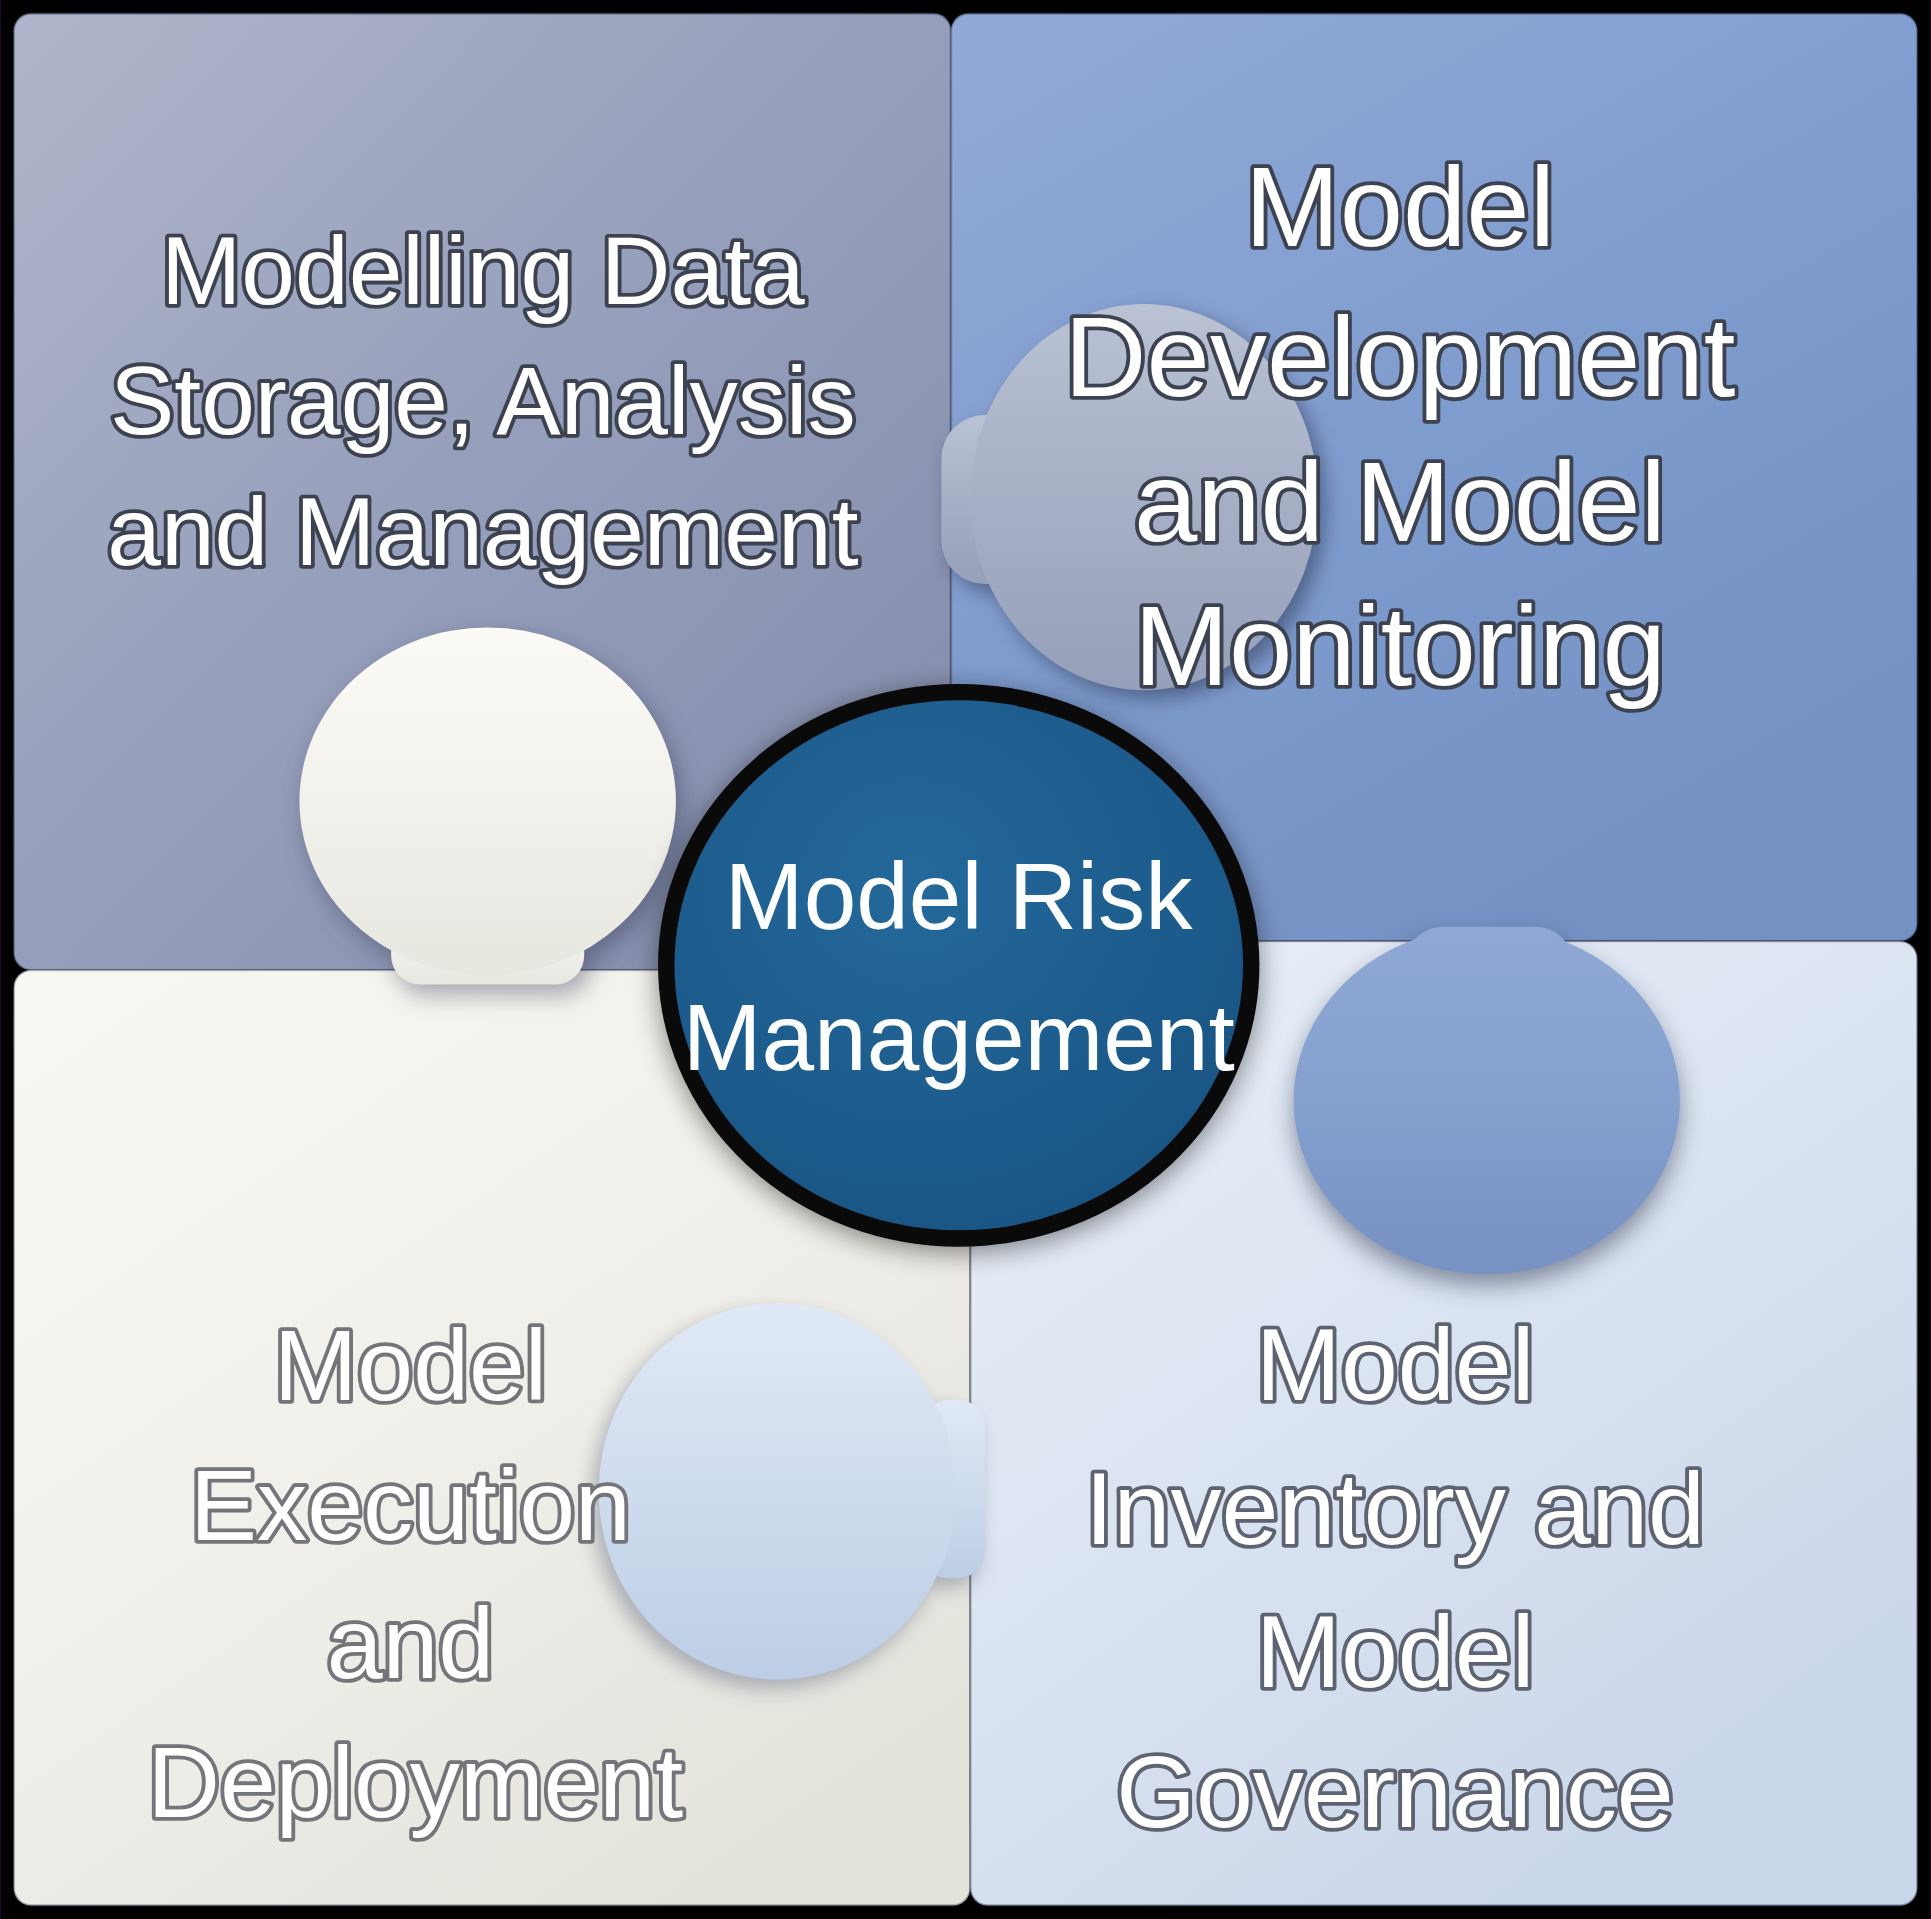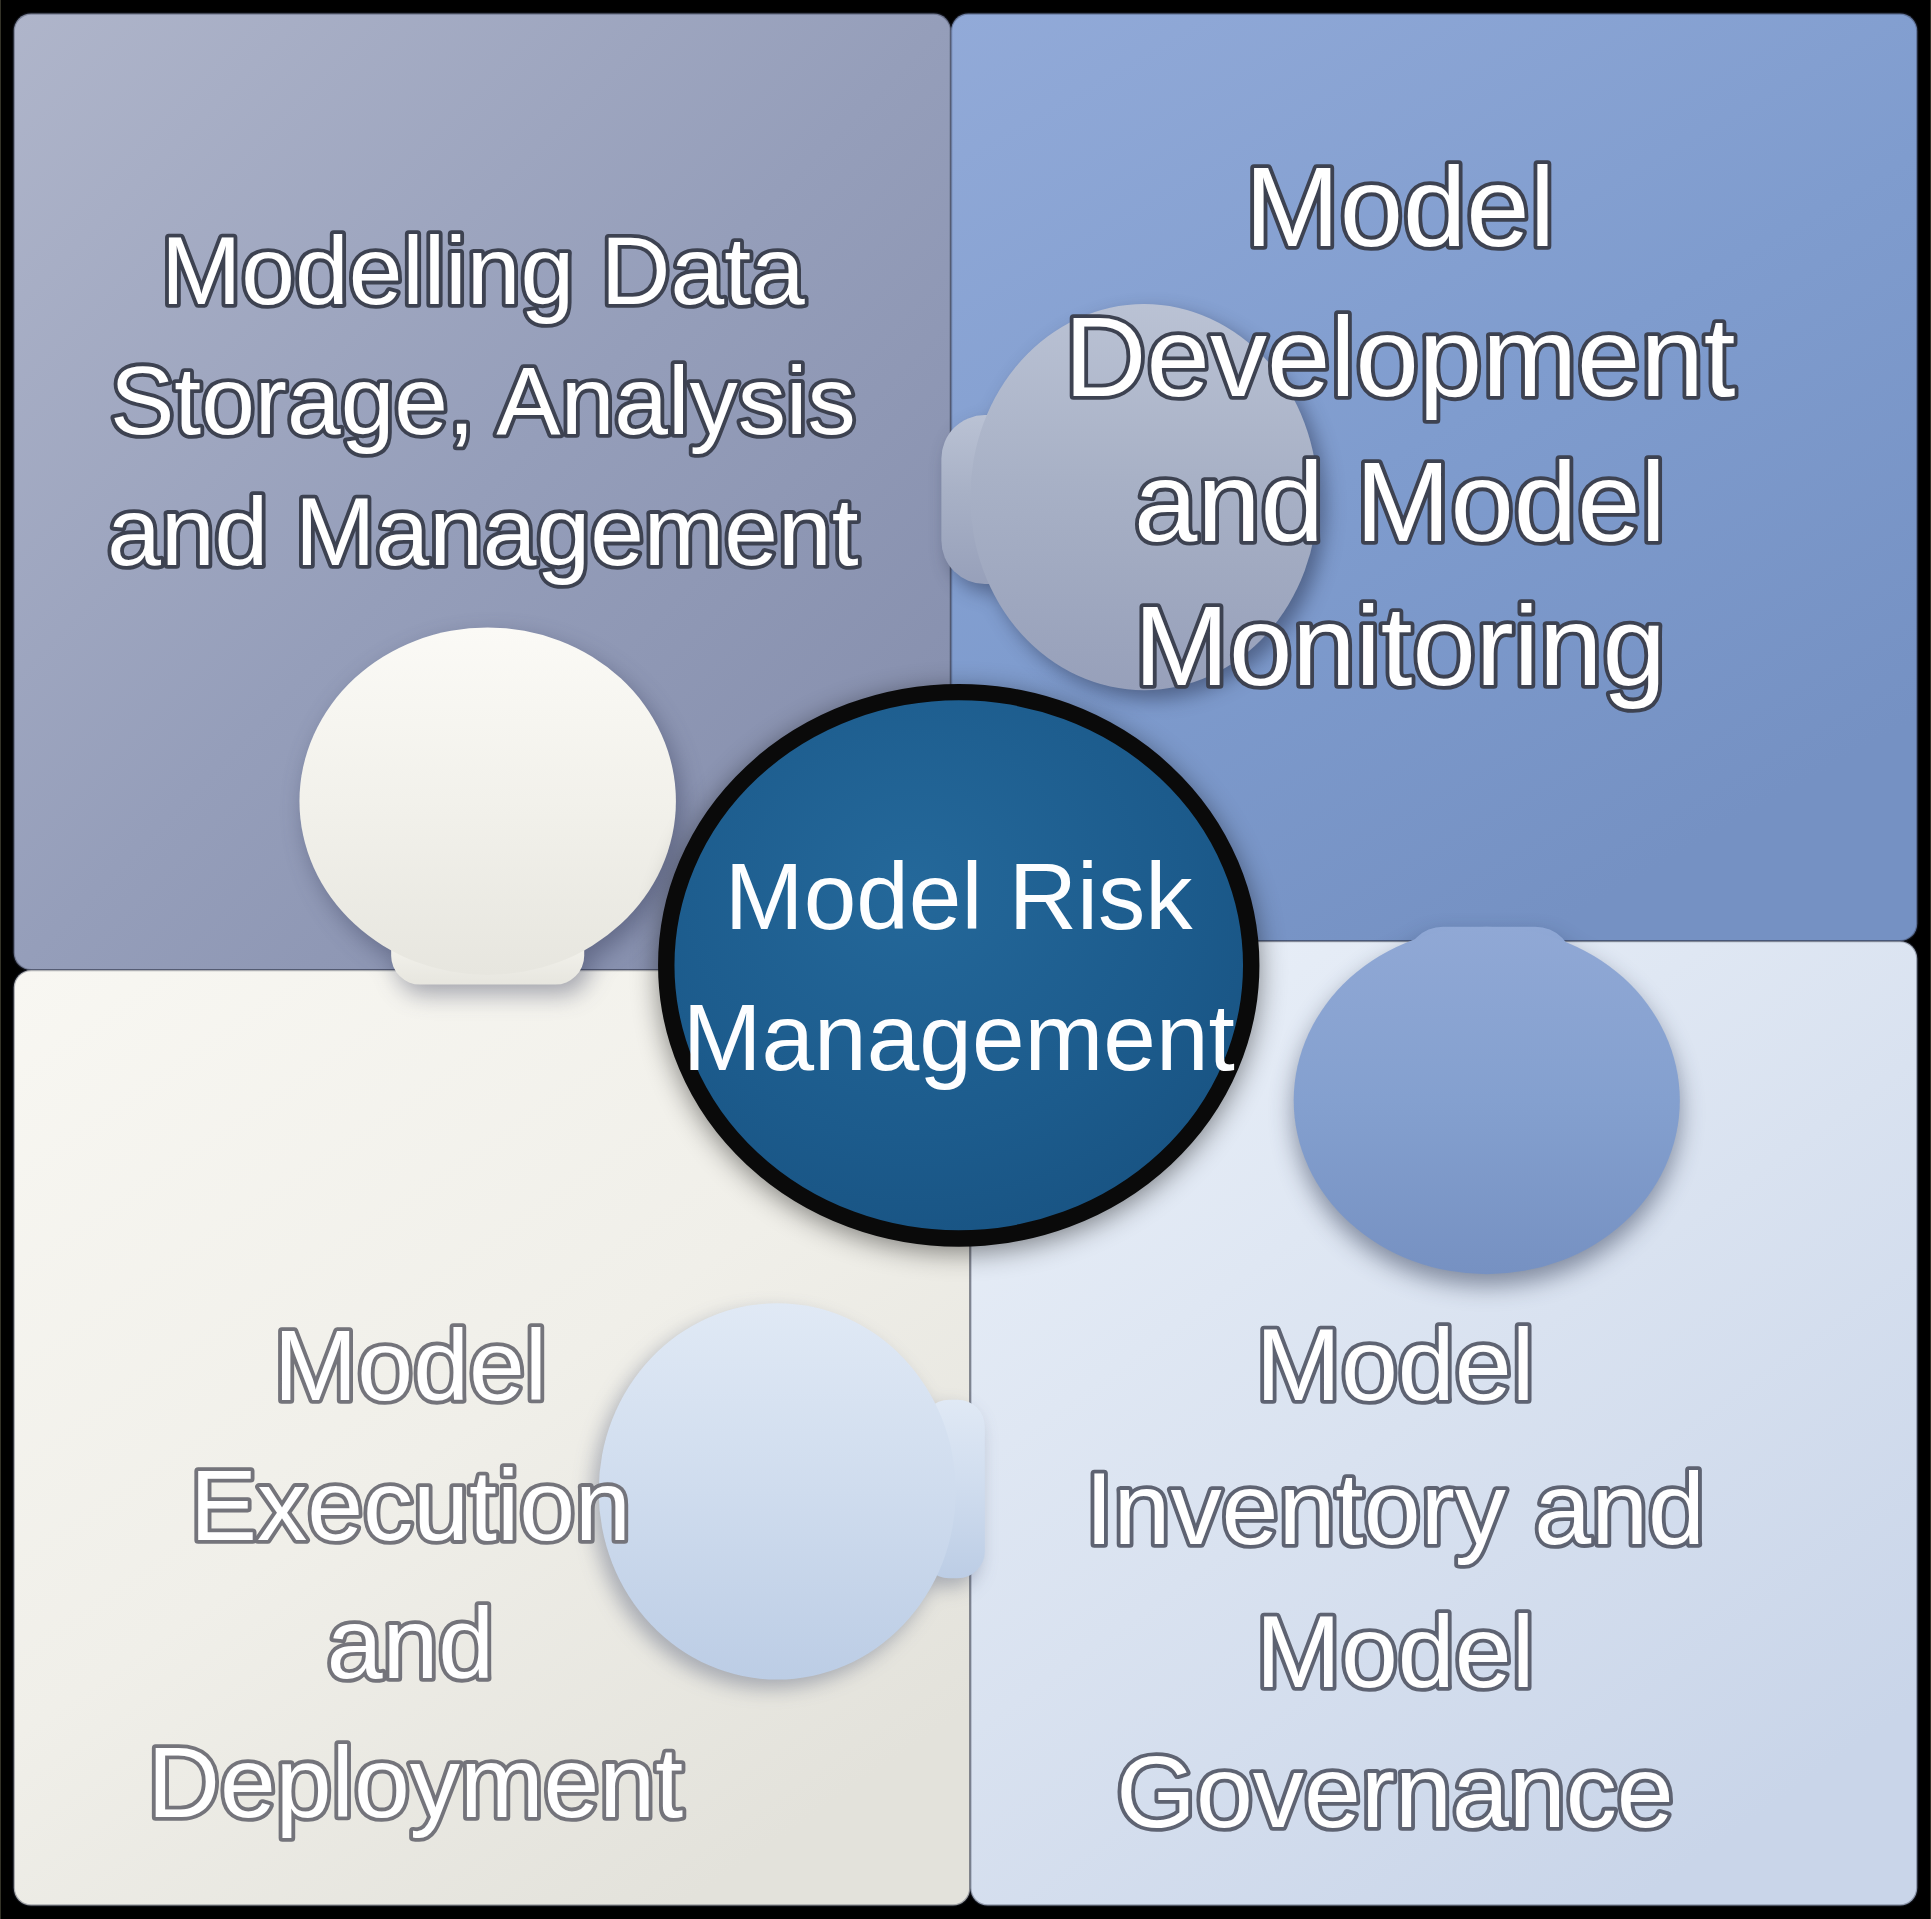--- a/index.html
+++ b/index.html
@@ -5,21 +5,21 @@
   html, body {
     margin: 0;
     padding: 0;
     background: #000;
     font-family: "Liberation Sans", sans-serif;
   }
   .stage {
     position: relative;
     width: 1931px;
     height: 1919px;
-    background: #fef9c3;
+    background: #a21caf;
     overflow: hidden;
   }
   .stage svg { display: block; width: 1931px; height: 1919px; }
 
   .piece-rect { stroke: rgba(40,45,65,0.35); stroke-width: 2.5; }
 
   .lbl {
     font-family: "Liberation Sans", sans-serif;
     fill: #ffffff;
     text-anchor: middle;

